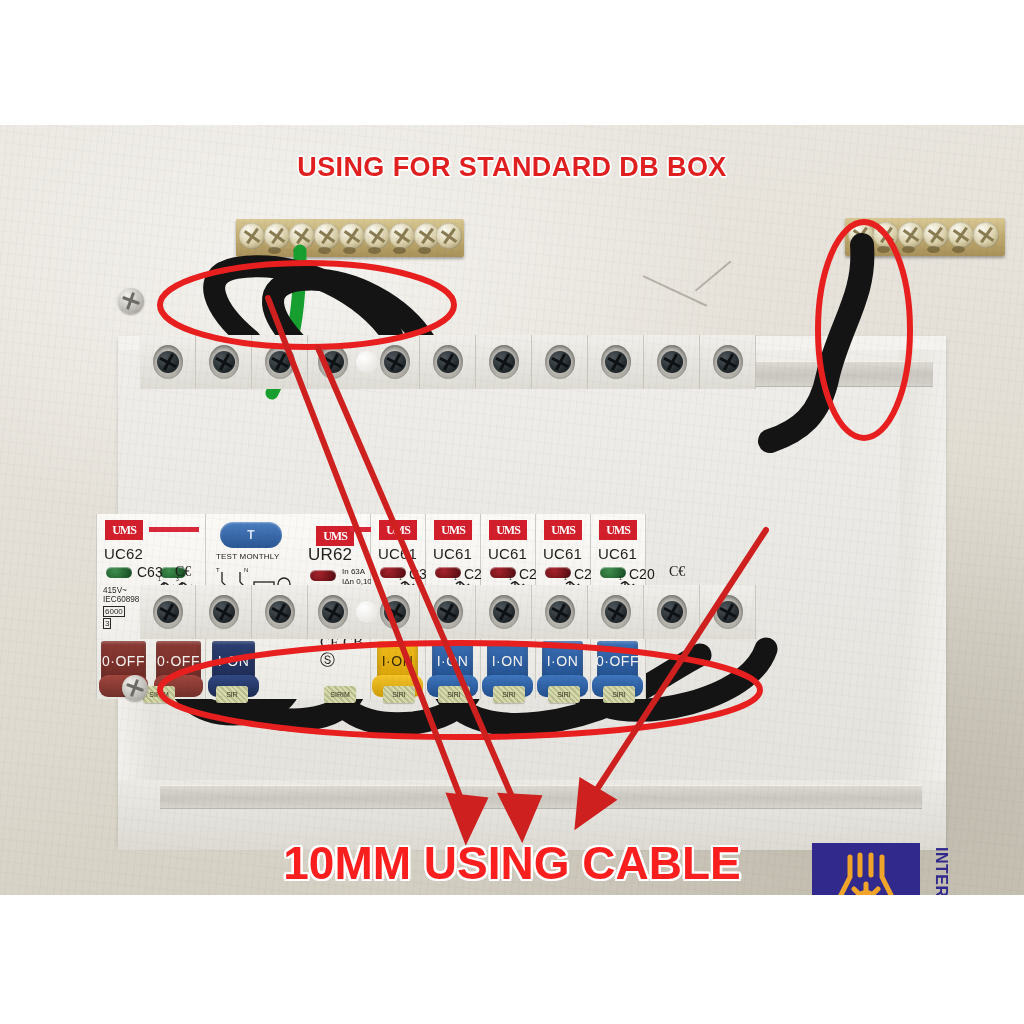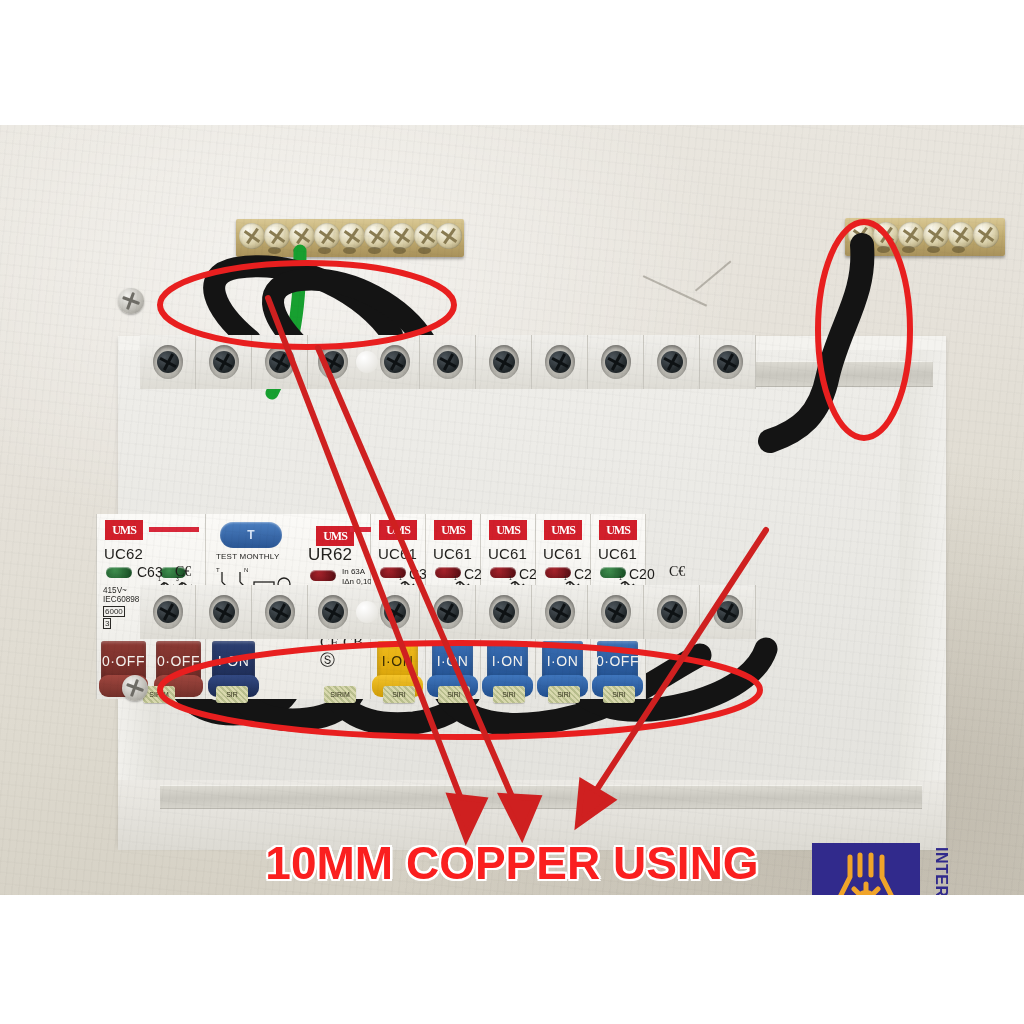--- a/index.html
+++ b/index.html
@@ -589,15 +589,16 @@
     <g fill="#cf2020" stroke="#cf2020" stroke-width="6" stroke-linecap="round">
       <path d="M268 298 L466 812" fill="none"></path>
       <polygon points="466,838 450,796 484,800"></polygon>
       <path d="M318 348 L516 806" fill="none"></path>
       <polygon points="522,836 502,796 538,798"></polygon>
       <path d="M766 530 L590 800" fill="none"></path>
       <polygon points="578,824 582,782 612,800"></polygon>
     </g>
   </svg>
 
-  <div class="bottomtext">10MM COPPER USING</div>
+  <div class="titletext">USING FOR STANDARD DB BOX</div>
+  <div class="bottomtext">10MM USING CABLE</div>
 
 </div>
 
 </body></html>

